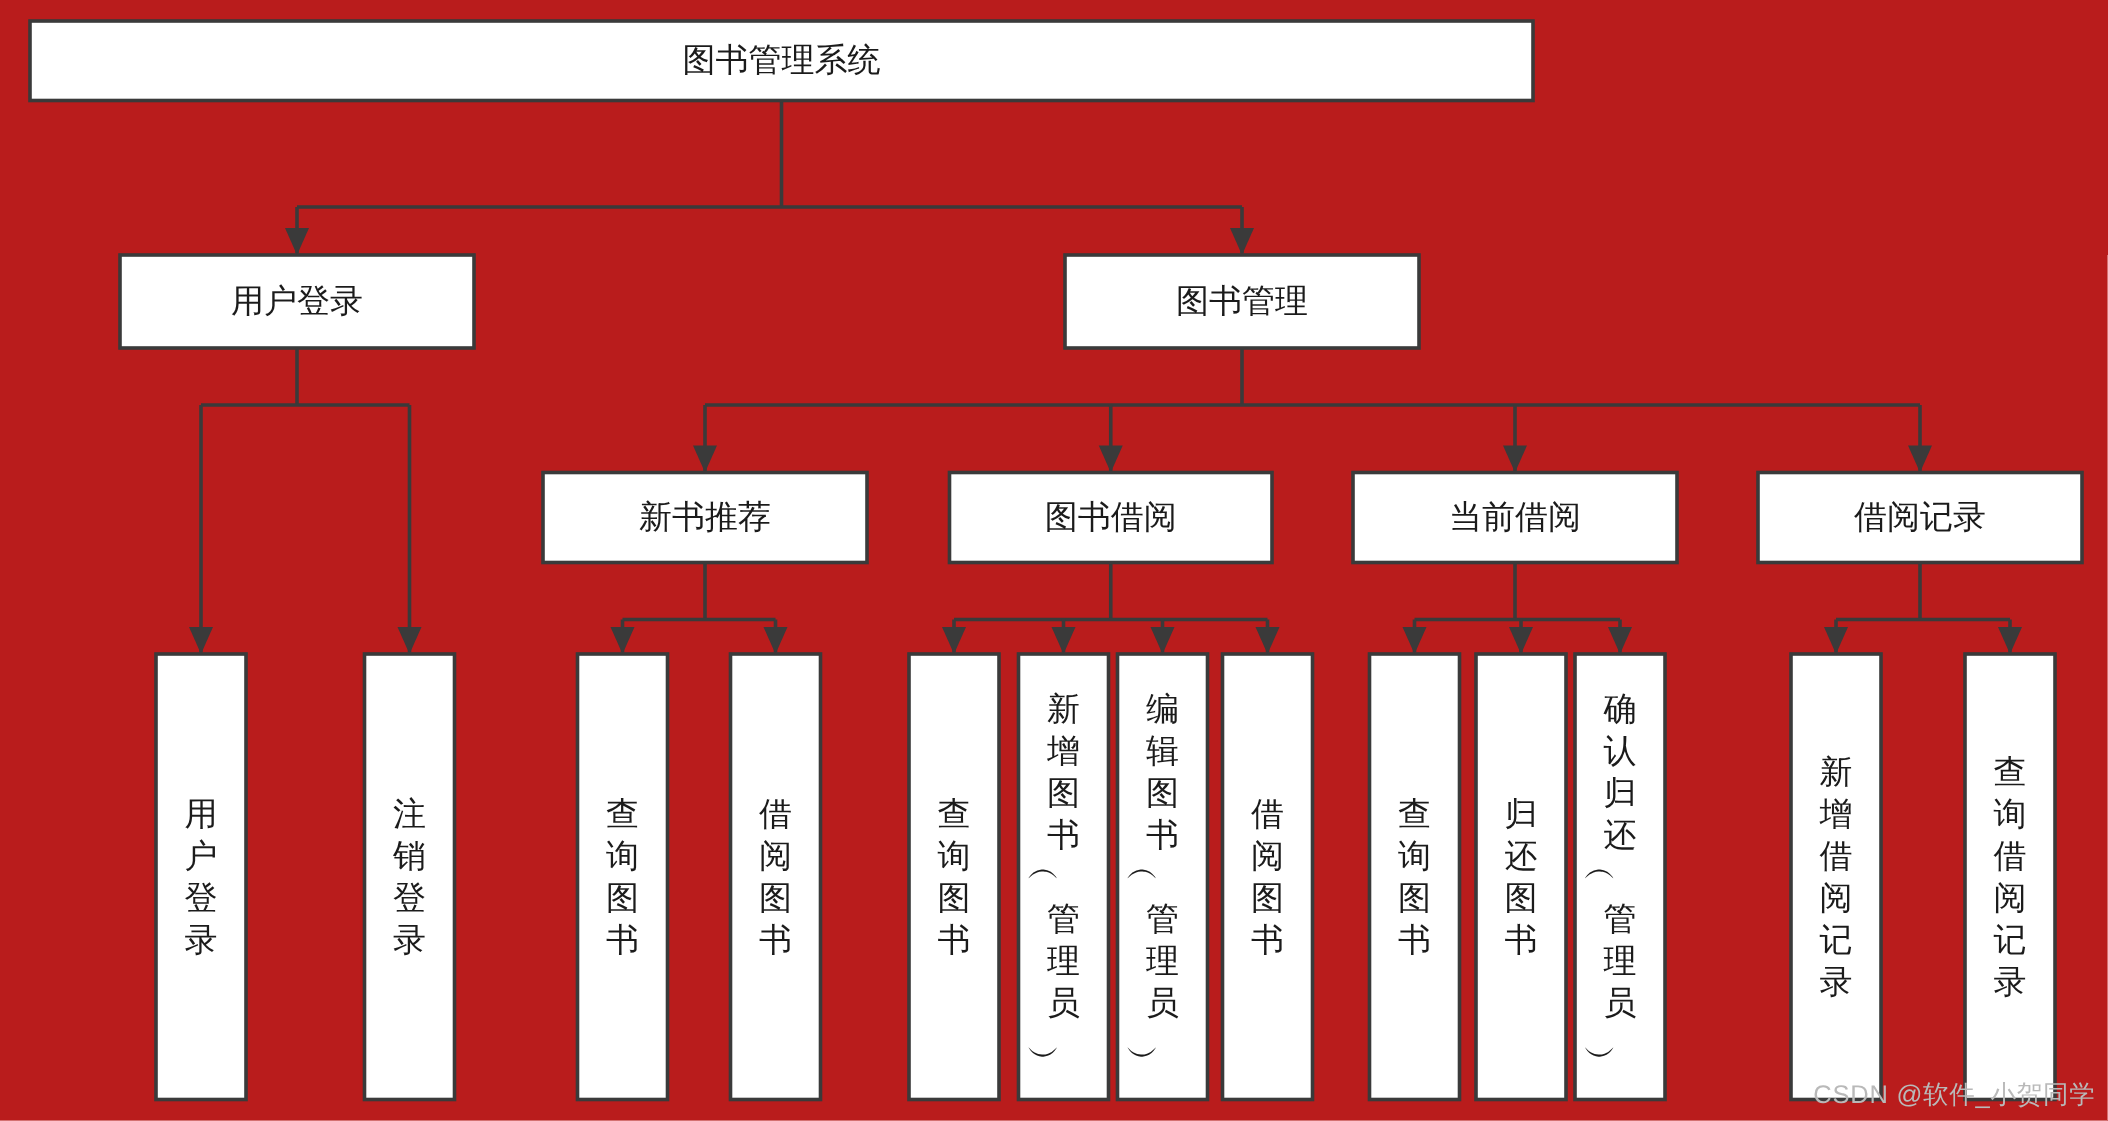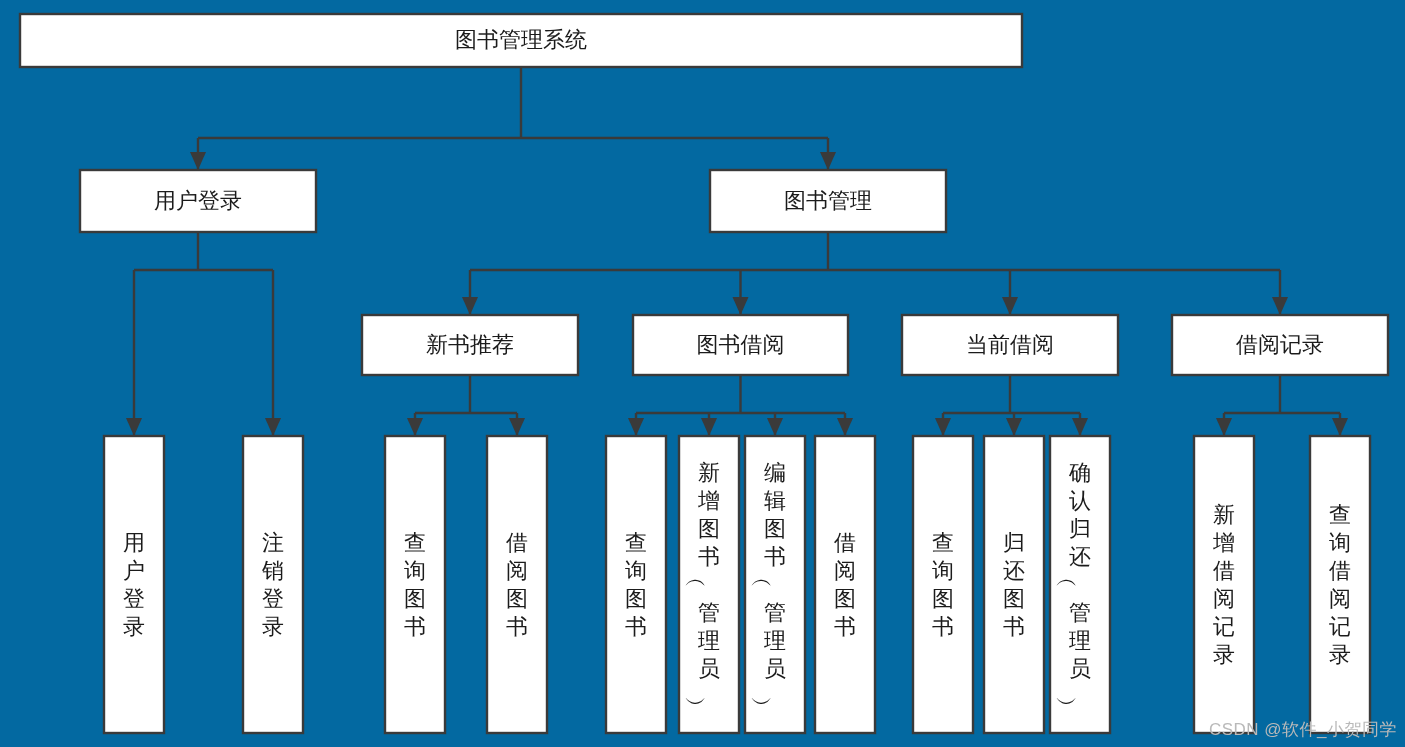--- a/index.html
+++ b/index.html
@@ -12,21 +12,21 @@
     width: 1405px;
     height: 747px;
     font-family: "Liberation Sans", "DejaVu Sans", sans-serif;
     overflow: hidden;
     position: relative;
   }
   #diagram-root {
     position: relative;
     width: 1405px;
     height: 747px;
-    background: #0369a1;
+    background: #b91c1c;
   }
   svg.diagram-canvas {
     position: absolute;
     left: 0;
     top: 0;
     width: 1405px;
     height: 747px;
     display: block;
   }
   .node-box {

